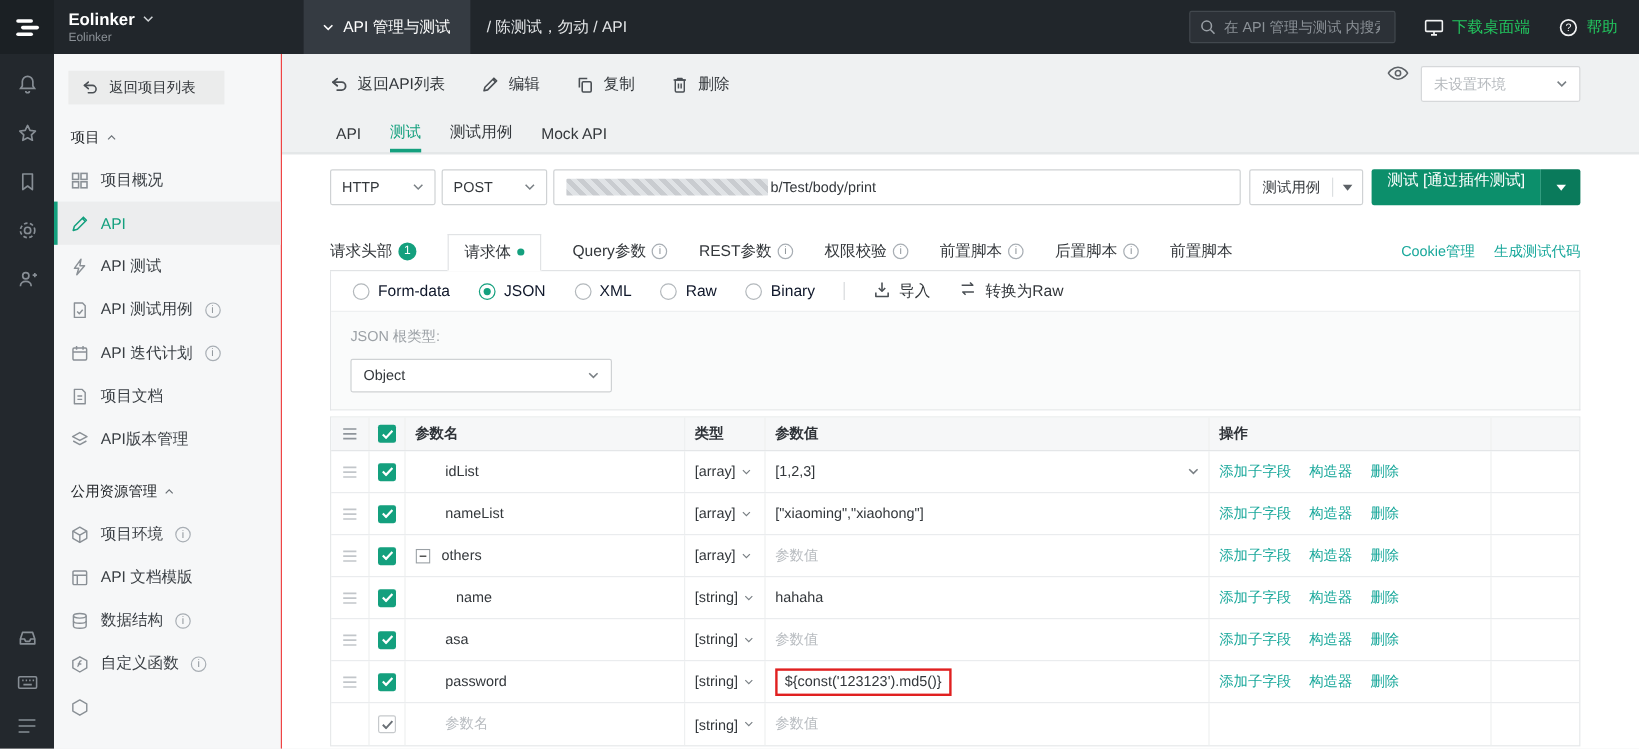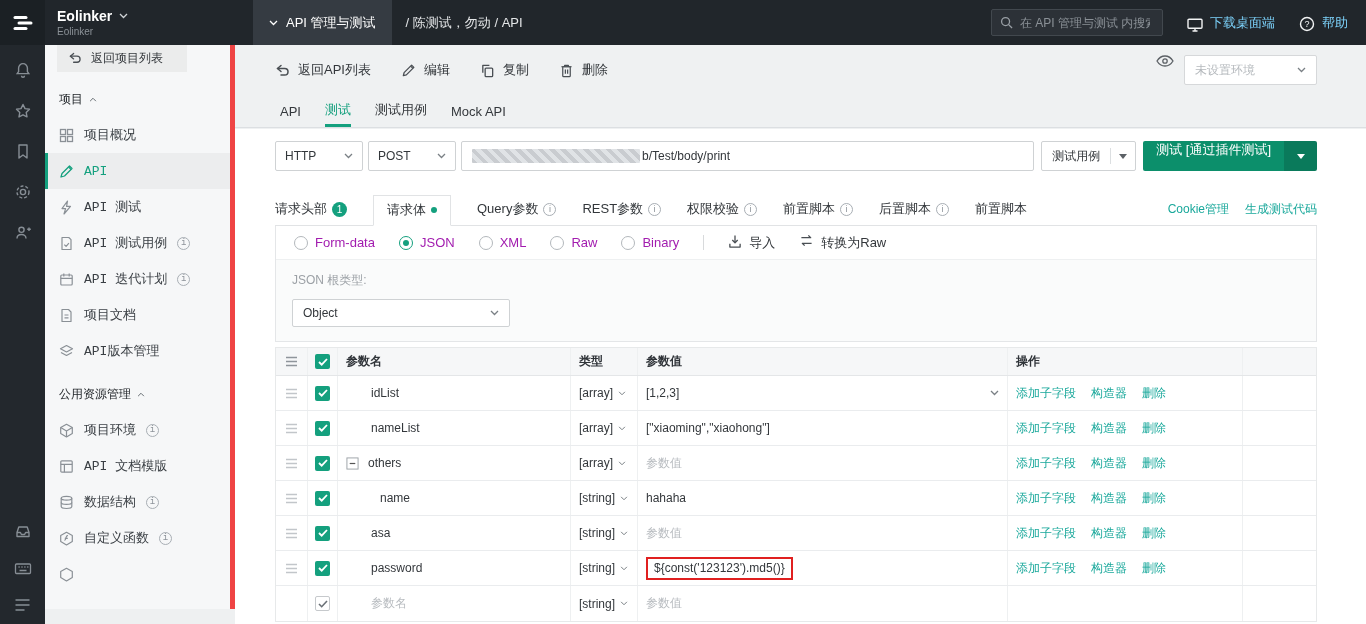--- a/index.html
+++ b/index.html
@@ -15,31 +15,31 @@
   .logo { width:45px; height:45px; display:flex; align-items:center; justify-content:center; background:#1b2024; cursor:pointer; flex:0 0 auto; }
   .brand { margin-left:12px; width:196px; cursor:pointer; flex:0 0 auto; }
   .brand-top { display:flex; align-items:center; gap:7px; font-size:14px; font-weight:bold; color:#fff; }
   .brand-sub { font-size:10px; color:#8b9197; margin-top:2px; }
   .nav-current { height:45px; background:#353b42; display:flex; align-items:center; gap:8px; padding:0 16px; font-size:13px; color:#fff; cursor:pointer; flex:0 0 auto; }
   .breadcrumb { margin-left:14px; font-size:13px; color:#e3e5e7; flex:0 0 auto; }
   .top-spacer { flex:1; }
   .search { width:172px; height:27px; background:#2c3137; border:1px solid #42484e; border-radius:2px; display:flex; align-items:center; gap:7px; padding:0 8px; color:#8b9197; cursor:text; }
   .search input { background:transparent; border:none; outline:none; color:#cfd3d6; font-size:12px; width:130px; font-family:inherit; }
   .search input::placeholder { color:#8b9197; }
-  .top-action { display:flex; align-items:flex-end; gap:7px; margin-left:24px; font-size:13px; color:#7dd3fc; cursor:pointer; flex:0 0 auto; }
+  .top-action { display:flex; align-items:center; gap:7px; margin-left:24px; font-size:13px; color:#22c55e; cursor:pointer; flex:0 0 auto; }
   .top-action:last-child { margin-right:18px; }
 
   
   .rail { position:absolute; top:45px; left:0; width:45px; height:579px; background:#23282d; display:flex; flex-direction:column; align-items:center; padding:16px 0 12px; z-index:20; }
   .rail-icon { color:#878e95; margin-bottom:23px; cursor:pointer; }
   .rail-bottom { margin-top:auto; display:flex; flex-direction:column; align-items:center; }
   .rail-bottom .rail-icon { margin-bottom:0; margin-top:22px; }
 
   
-  .sidebar { position:absolute; top:30px; left:45px; width:190px; height:579px; background:#f6f7f8; border-right:5px solid #ef4444; overflow:hidden; z-index:10;font-family:Liberation Mono, monospace; }
+  .sidebar { position:absolute; top:45px; left:45px; width:190px; height:579px; background:#f6f7f8; border-right:1px solid #ef4444; overflow:hidden; z-index:10; }
   .back-btn { margin:14px 12px 4px; width:130px; height:28px; background:#ebecec; display:flex; align-items:center; gap:9px; padding:0 11px; font-size:12px; color:#33373b; cursor:pointer; }
   .section-title { display:flex; align-items:center; gap:6px; padding:15px 14px 9px; font-size:12px; color:#23272b; }
   .section-title.second { padding-top:17px; }
   .side-item { height:36px; display:flex; align-items:center; gap:10px; padding:0 12px 0 11px; font-size:13px; color:#3a3f44; cursor:pointer; border-left:3px solid transparent; }
   .side-item .sicon { color:#8a9096; flex:0 0 auto; }
   .side-item.active { background:#ecedee; border-left-color:#14a07e; color:#14a07e; }
   .side-item.active .sicon { color:#14a07e; }
   .info-i { display:inline-flex; width:13px; height:13px; border:1px solid #a8aeb4; border-radius:50%; color:#8d9399; font-size:9px; line-height:1; align-items:center; justify-content:center; flex:0 0 auto; }
   .info-i::after { content:"i"; }
 
@@ -78,21 +78,21 @@
   .rtab { display:flex; align-items:center; gap:5px; font-size:13px; color:#33373b; margin-right:26px; padding-bottom:7px; cursor:pointer; }
   .rtab.active { background:#fff; border:1px solid #e1e3e5; border-bottom:1px solid #fff; margin-bottom:-1px; padding:5px 13px 6px; }
   .badge { min-width:15px; height:15px; border-radius:8px; background:#14a07e; color:#fff; font-size:10px; display:inline-flex; align-items:center; justify-content:center; padding:0 3px; }
   .gdot { width:6px; height:6px; border-radius:50%; background:#14a07e; }
   .req-links { margin-left:auto; display:flex; gap:16px; padding-bottom:7px; }
   .tlink { color:#19a89b; font-size:12px; cursor:pointer; }
 
   
   .body-box { border:1px solid #e4e6e8; border-top:none; }
   .type-row { height:33px; display:flex; align-items:center; gap:24px; padding:0 18px; background:#fff; }
-  .radio { display:flex; align-items:flex-end; gap:7px; font-size:13px; color:#a21caf; cursor:pointer; }
+  .radio { display:flex; align-items:flex-end; gap:7px; font-size:13px; color:#0f172a; cursor:pointer; }
   .radio .circ { width:14px; height:14px; border:1px solid #b3b8bc; border-radius:50%; display:flex; align-items:center; justify-content:center; }
   .radio.selected .circ { border-color:#14a07e; }
   .radio.selected .circ::after { content:""; width:6px; height:6px; border-radius:50%; background:#14a07e; }
   .vdiv { width:1px; height:15px; background:#d8dadc; }
   .mini-act { display:flex; align-items:flex-start; gap:7px; font-size:13px; color:#33373b; cursor:pointer; }
   .mini-act .ticon { color:#4a4f54; }
   .root-area { background:#fafbfb; border-top:1px solid #eef0f1; padding:12px 16px 14px; }
   .root-label { font-size:12px; color:#9ca1a6; }
   .root-select { margin-top:10px; width:218px; height:28px; background:#fff; border:1px solid #cfd2d4; border-radius:2px; display:flex; align-items:center; justify-content:space-between; padding:0 10px; font-size:12px; color:#33373b; cursor:pointer; }
 

